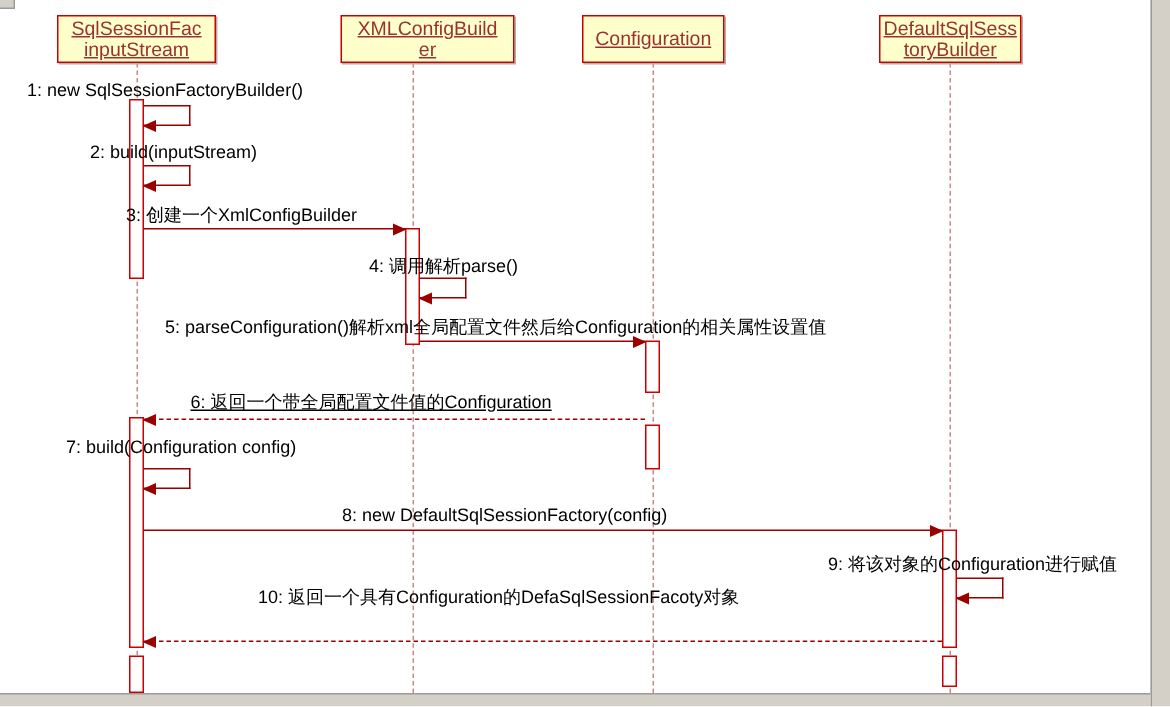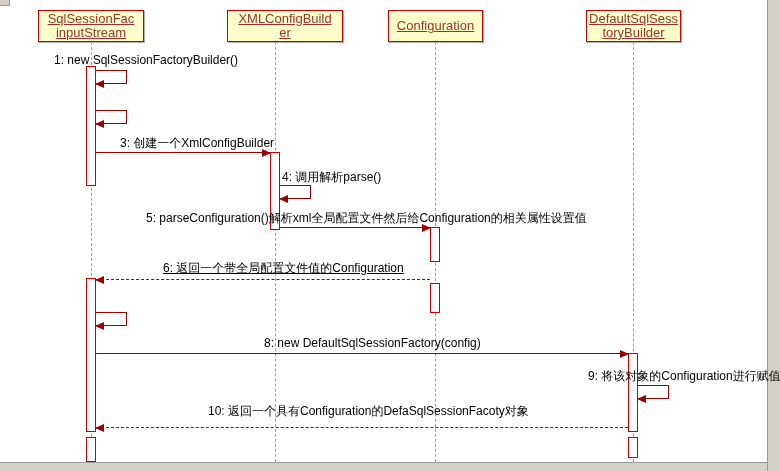--- a/index.html
+++ b/index.html
@@ -27,21 +27,21 @@
   .obj-line{text-decoration:underline;white-space:nowrap;}
   .obj-line:empty{display:none;}
   .lifeline{
     position:absolute;top:42px;height:420px;width:0;
     border-left:1px dashed var(--lifeline);
   }
   .activation{
     position:absolute;width:10px;background:#ffffff;
     border:1px solid var(--box-border);box-sizing:border-box;
   }
-  .msg-label{position:absolute;white-space:nowrap;color:var(--message-text);margin-left:36px;}
+  .msg-label{position:absolute;white-space:nowrap;color:var(--message-text);}
   .arrow{position:absolute;height:0;border-top:1px solid var(--line);}
   .arrow.dashed{border-top-style:dashed;}
   .arrow.head-right::after{
     content:"";position:absolute;right:-1px;top:-4px;width:0;height:0;
     border-left:9px solid var(--line);border-top:4px solid transparent;border-bottom:4px solid transparent;
   }
   .arrow.head-left::after{
     content:"";position:absolute;left:-1px;top:-4px;width:0;height:0;
     border-right:9px solid var(--line);border-top:4px solid transparent;border-bottom:4px solid transparent;
   }
@@ -102,38 +102,40 @@
   <div class="activation" style="left:86px;top:437px;height:25px;"></div>
   <div class="activation" style="left:270px;top:152px;height:78px;"></div>
   <div class="activation" style="left:430px;top:227px;height:35px;"></div>
   <div class="activation" style="left:430px;top:283px;height:30px;"></div>
   <div class="activation" style="left:628px;top:353px;height:79px;"></div>
   <div class="activation" style="left:628px;top:437px;height:21px;"></div>
 
   <div class="msg-label" style="left:18px;top:53px;">1: new SqlSessionFactoryBuilder()</div>
   <div class="self-loop" style="left:96px;top:70px;"></div>
 
+  <div class="msg-label" style="left:60px;top:94px;">2: build(inputStream)</div>
   <div class="self-loop" style="left:96px;top:110px;"></div>
 
   <div class="msg-label" style="left:84px;top:135px;">3: 创建一个XmlConfigBuilder</div>
   <div class="arrow head-right" style="left:96px;top:152px;width:174px;"></div>
 
   <div class="msg-label" style="left:246px;top:169px;">4: 调用解析parse()</div>
   <div class="self-loop" style="left:280px;top:185px;"></div>
 
   <div class="msg-label" style="left:110px;top:210px;">5: parseConfiguration()解析xml全局配置文件然后给Configuration的相关属性设置值</div>
   <div class="arrow head-right" style="left:280px;top:227px;width:150px;"></div>
 
   <div class="msg-label" style="left:127px;top:260px;text-decoration:underline;">6: 返回一个带全局配置文件值的Configuration</div>
   <div class="arrow dashed head-left" style="left:96px;top:279px;width:334px;"></div>
 
+  <div class="msg-label" style="left:44px;top:291px;">7: build(Configuration config)</div>
   <div class="self-loop" style="left:96px;top:312px;"></div>
 
   <div class="msg-label" style="left:228px;top:336px;">8: new DefaultSqlSessionFactory(config)</div>
   <div class="arrow head-right" style="left:96px;top:353px;width:532px;"></div>
 
   <div class="msg-label" style="left:552px;top:368px;">9: 将该对象的Configuration进行赋值</div>
   <div class="self-loop" style="left:638px;top:385px;"></div>
 
-  <div class="msg-label" style="left:172px;top:403px;">10: 返回一个具有Configuration的DefaSqlSessionFacoty对象</div>
+  <div class="msg-label" style="left:172px;top:390px;">10: 返回一个具有Configuration的DefaSqlSessionFacoty对象</div>
   <div class="arrow dashed head-left" style="left:96px;top:427px;width:532px;"></div>
 
 </div>
 
 </body></html>

